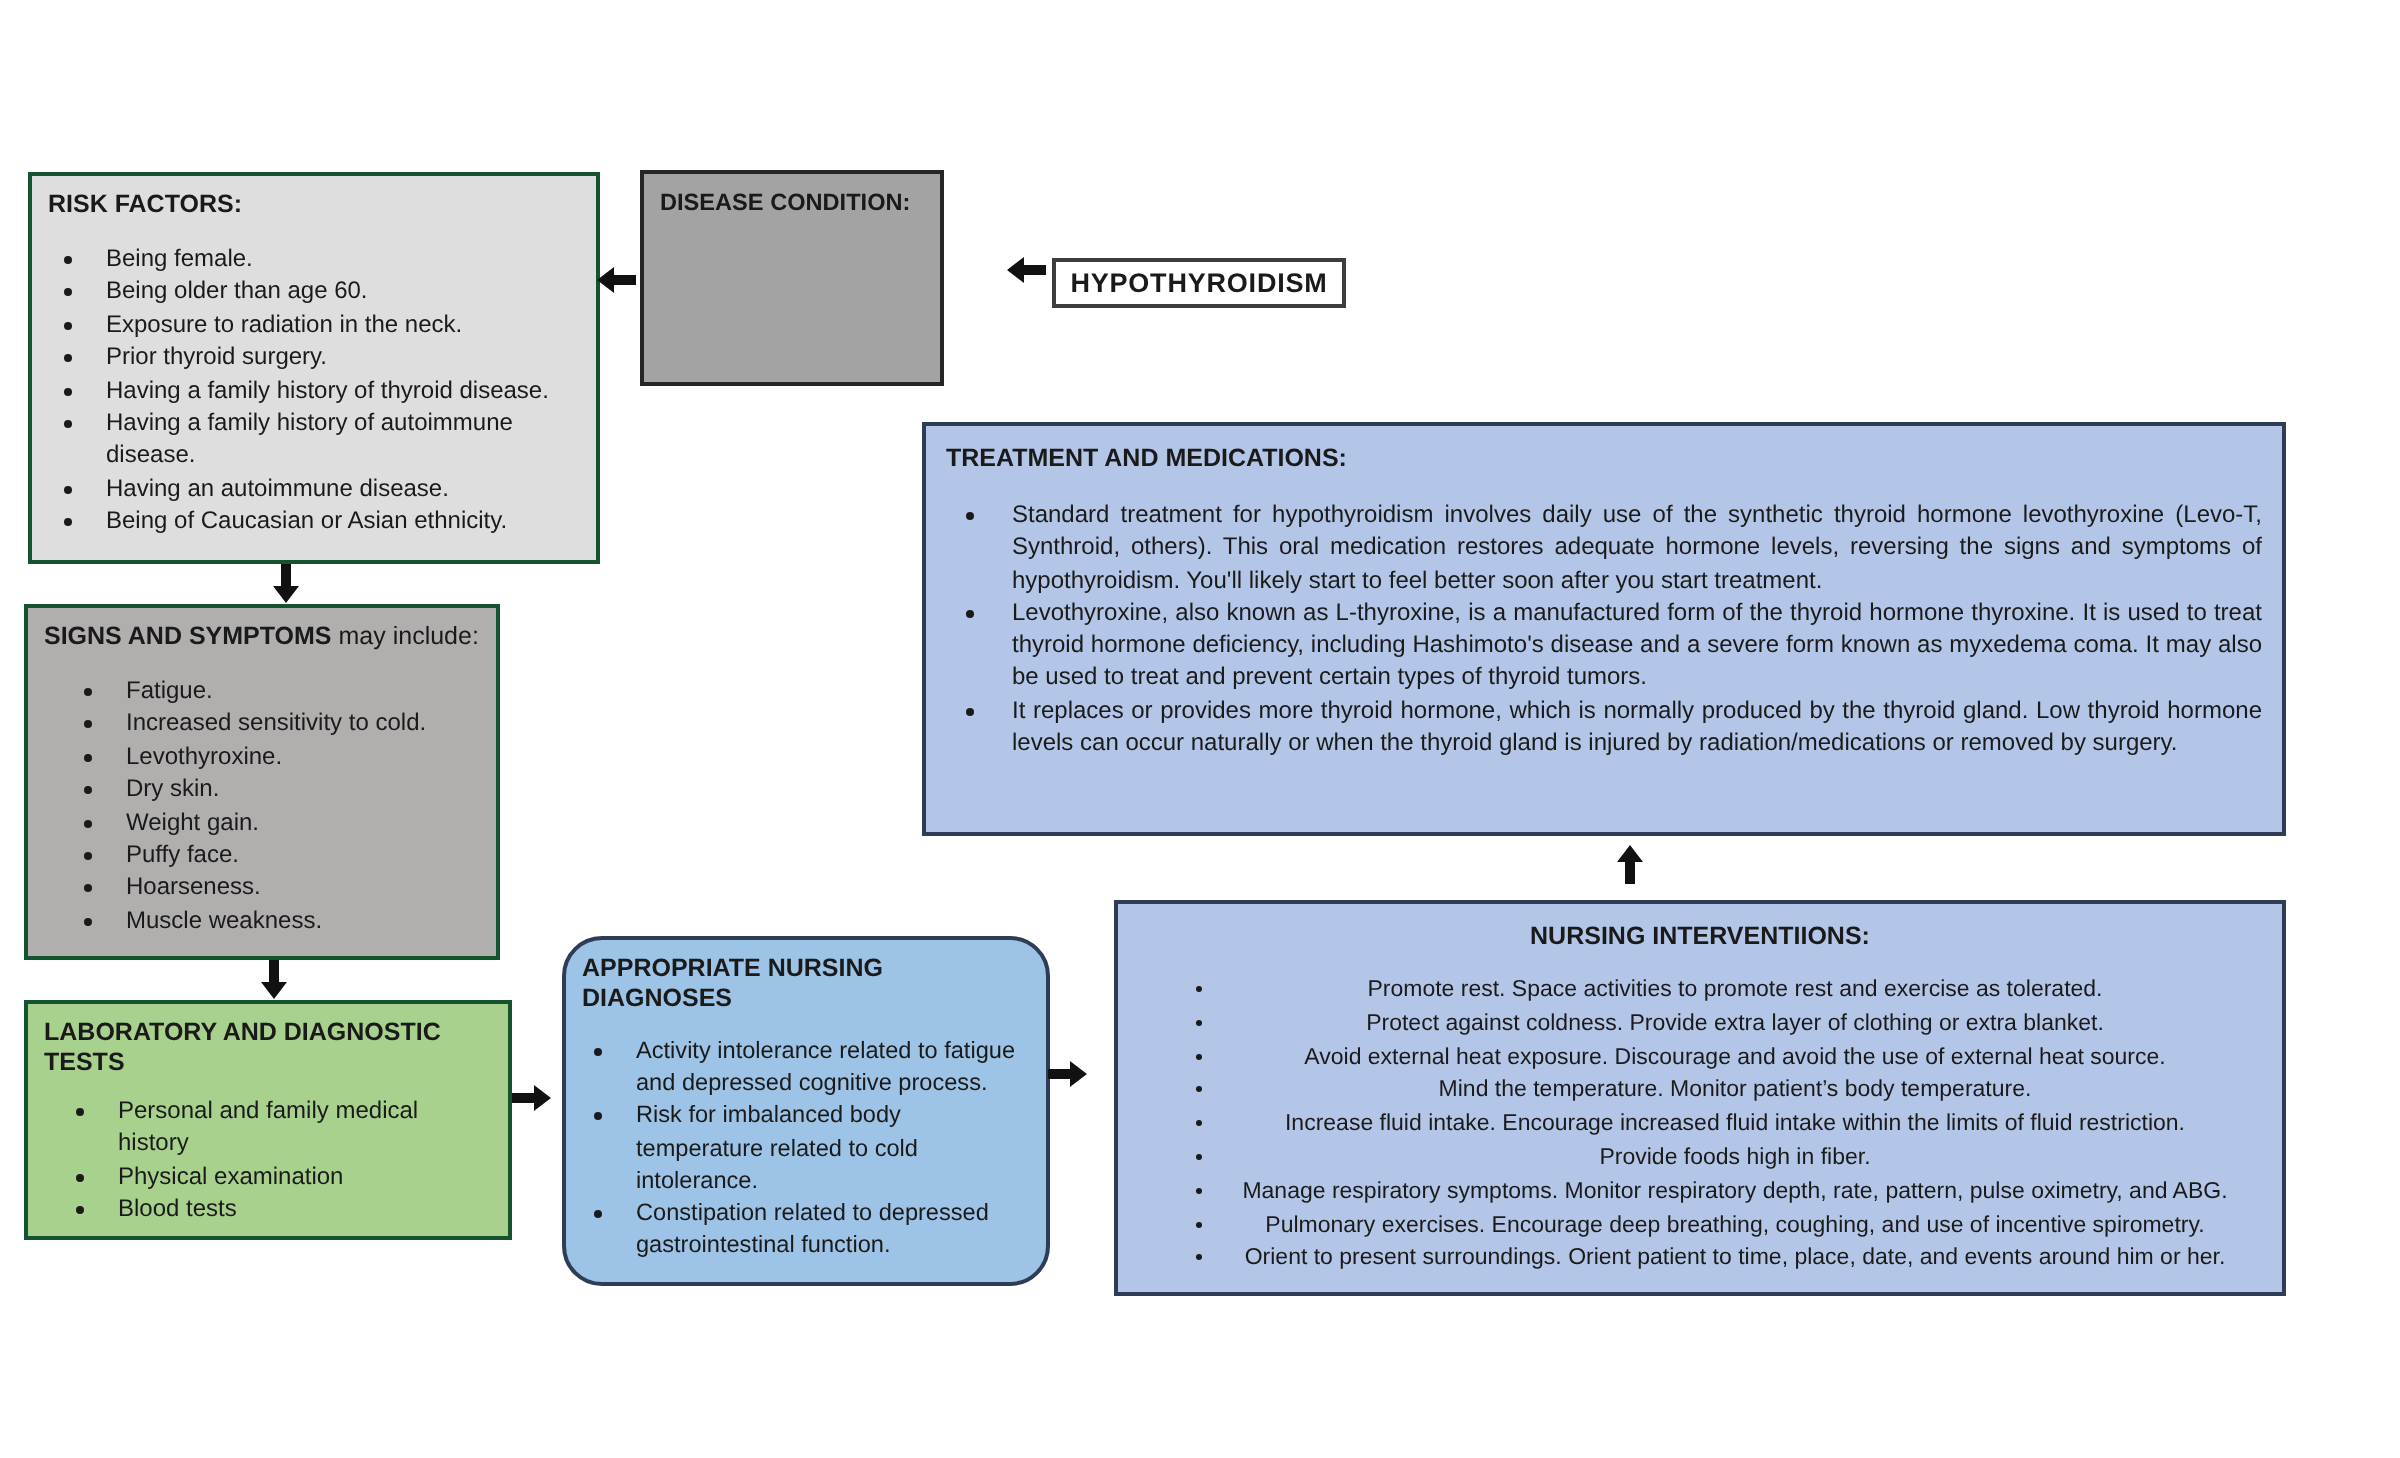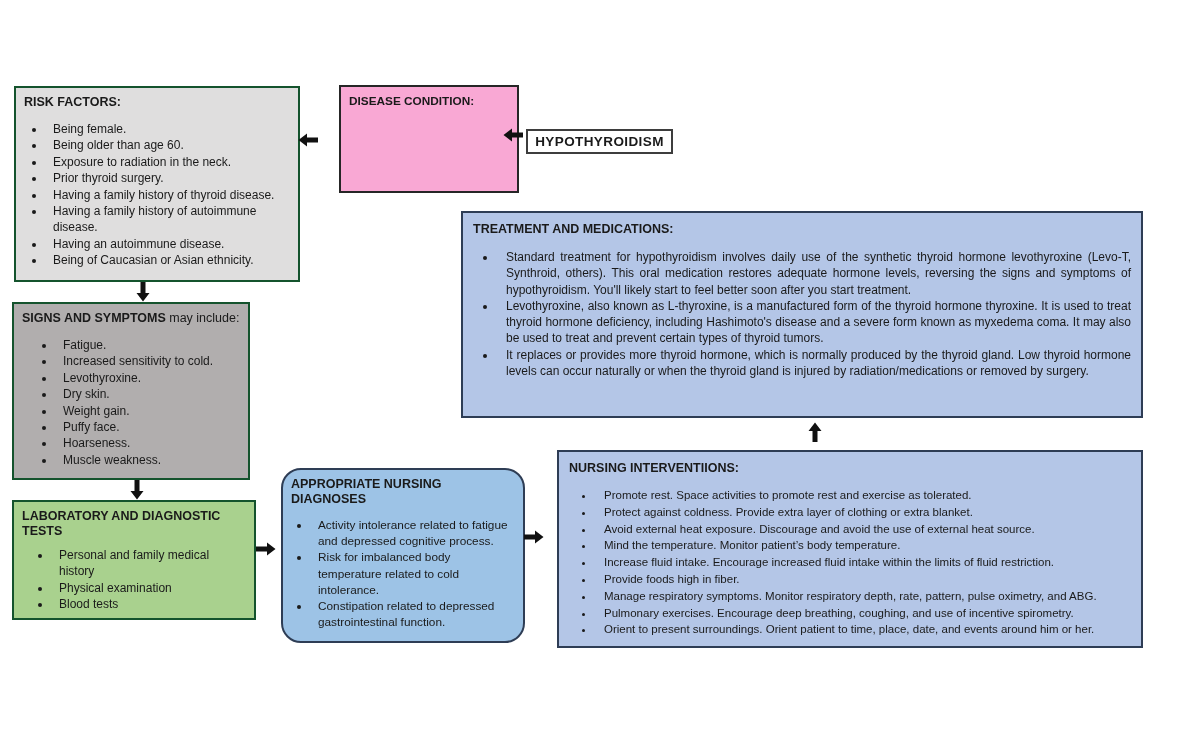--- a/index.html
+++ b/index.html
@@ -8,21 +8,21 @@
 
   .box { position:absolute; box-sizing:border-box; border:2px solid #14532d; padding:7px 8px; font-size:12px; overflow:hidden; }
   .heading { font-weight:bold; font-size:12.5px; line-height:15px; }
   ul.blist { margin:9px 0 0 0; padding-left:22px; list-style:disc; }
   ul.blist li { padding-left:7px; line-height:16.4px; }
 
   
   .risk   { left:14px;  top:86px;  width:286px; height:196px; background:#dfdede; }
   .risk ul.blist { margin-top:11px; }
 
-  .disease{ left:339px; top:85px;  width:180px; height:108px; background:#f9a8d4; border-color:#262626; font-size:11.5px; }
+  .disease{ left:320px; top:85px;  width:152px; height:108px; background:#a3a3a3; border-color:#262626; font-size:11.5px; }
   .disease .body-text { line-height:15.6px; margin-top:1px; }
   .disease .heading { font-size:11.8px; }
 
   .hypo   { left:526px; top:129px; width:147px; height:25px;  background:#ffffff; border-color:#3d3d3d;
             display:flex; align-items:center; justify-content:center; padding:0;
             font-family:Liberation Sans, sans-serif; font-weight:bold; font-size:13.5px; letter-spacing:0.4px; }
 
   .signs  { left:12px;  top:302px; width:238px; height:178px; background:#b1aeae; }
   .signs ul.blist { padding-left:34px; margin-top:11px; }
   .signs .heading .normal { font-weight:normal;margin-top:48px; }
@@ -31,21 +31,21 @@
   .treat ul.blist { padding-left:24px; margin-top:12px; }
   .treat ul.blist li { padding-left:9px; line-height:16.3px; text-align:justify; }
 
   .lab    { left:12px;  top:500px; width:244px; height:120px; background:#a9d18e; }
   .lab ul.blist { padding-left:30px; margin-top:8px; }
 
   .diag   { left:281px; top:468px; width:244px; height:175px; background:#9dc3e6; border-color:#2e3d55;border-radius:20px; }
   .diag ul.blist { padding-left:20px; margin-top:10px; font-size:11.8px; }
   .diag ul.blist li { line-height:16.2px; }
 
-  .interv { left:557px; top:450px; width:586px; height:198px; background:#b4c6e7; border-color:#2e3d55; padding:9px 10px; }
+  .interv { left:557px; top:450px; width:586px; height:198px; background:#b4c6e7; border-color:#2e3d55; padding:9px 26px;text-align:center; }
   .interv ul.blist { padding-left:26px; margin-top:11px; font-size:11.5px; }
   .interv ul.blist li { padding-left:9px; line-height:16.8px; }
 
   
   .arrow { position:absolute; width:20px; height:14px; }
   .arrow svg { display:block; width:20px; height:14px; }
   .a-left { transform:rotate(180deg); }
   .a-down { transform:rotate(90deg); }
   .a-up   { transform:rotate(-90deg); }
 </style>

